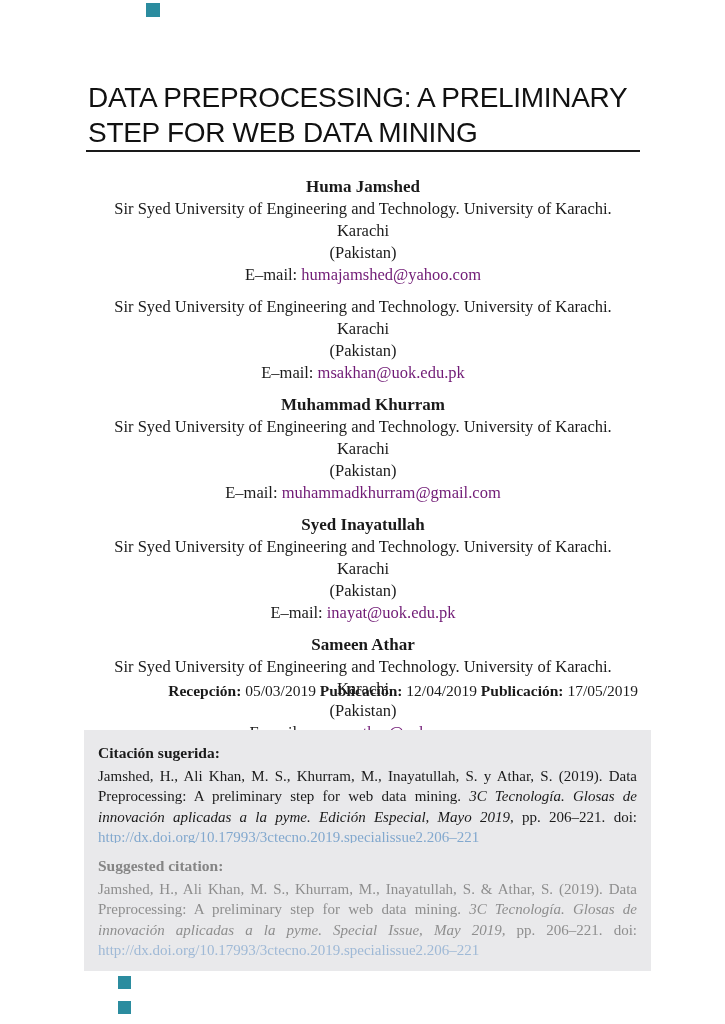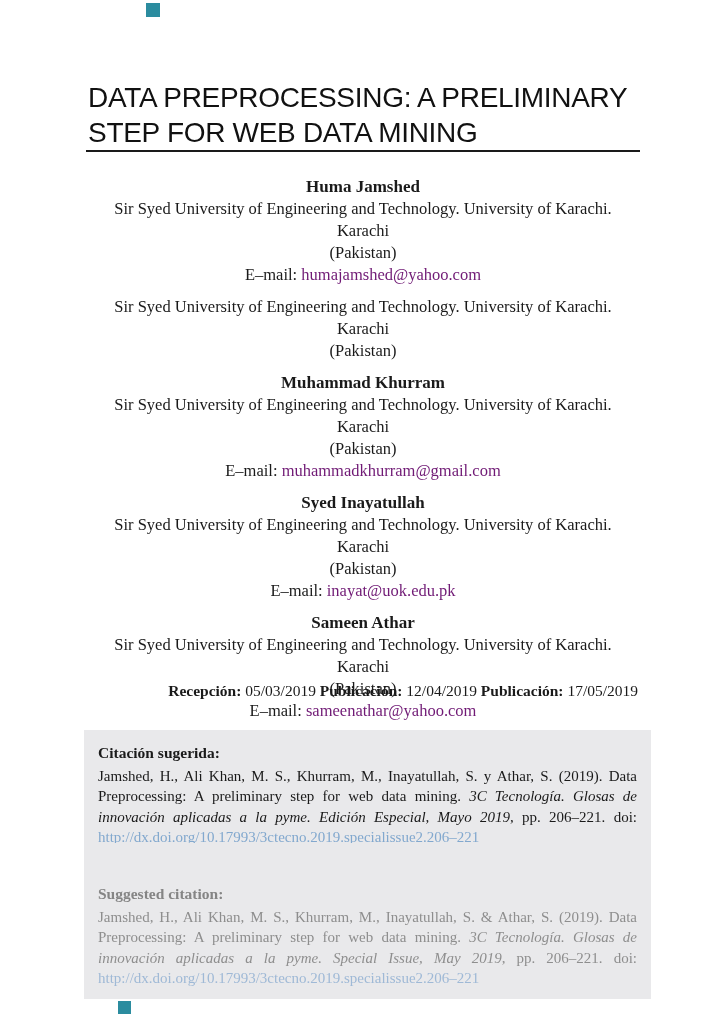--- a/index.html
+++ b/index.html
@@ -62,21 +62,21 @@
     position: absolute;
     left: 84px; width: 567px;
     background: #e9e9eb;
     padding: 13px 14px 10px 14px;
     font-size: 15px;
     line-height: 20.5px;
   }
   .box-es { top: 730px; }
   .box-en { top: 843px; color: #8e8e8e; }
   .citation-header { font-weight: bold; font-size: 15.5px; margin-bottom: 2px; }
-  .box-en .citation-header { color: #858585; margin-top: 28px; }
+  .box-en .citation-header { color: #858585; }
   .citation-text { text-align: justify; }
   .citation-italic { font-style: italic; }
   .doi-link { color: #82a8ce; }
   .box-en .doi-link { color: #9fb9d6; }
 </style>
 </head>
 <body>
 
 <div class="page">
 
@@ -95,20 +95,21 @@
     <div class="author-block">
       <div class="author-name">Huma Jamshed</div>
       <div>Sir Syed University of Engineering and Technology. University of Karachi. Karachi</div>
       <div>(Pakistan)</div>
       <div><span>E–mail:</span> <span class="email-link">humajamshed@yahoo.com</span></div>
     </div>
 
     <div class="author-block">
       <div>Sir Syed University of Engineering and Technology. University of Karachi. Karachi</div>
       <div>(Pakistan)</div>
+      <div><span>E–mail:</span> <span class="email-link">msakhan@uok.edu.pk</span></div>
     </div>
 
     <div class="author-block">
       <div class="author-name">Muhammad Khurram</div>
       <div>Sir Syed University of Engineering and Technology. University of Karachi. Karachi</div>
       <div>(Pakistan)</div>
       <div><span>E–mail:</span> <span class="email-link">muhammadkhurram@gmail.com</span></div>
     </div>
 
     <div class="author-block">

